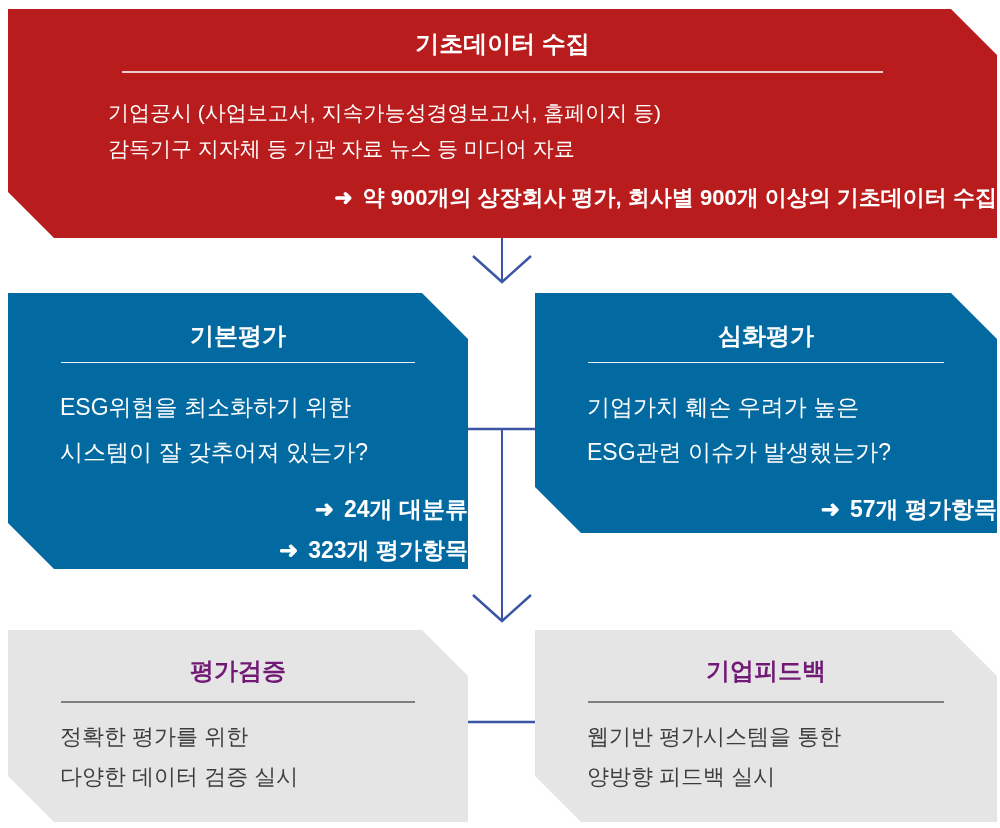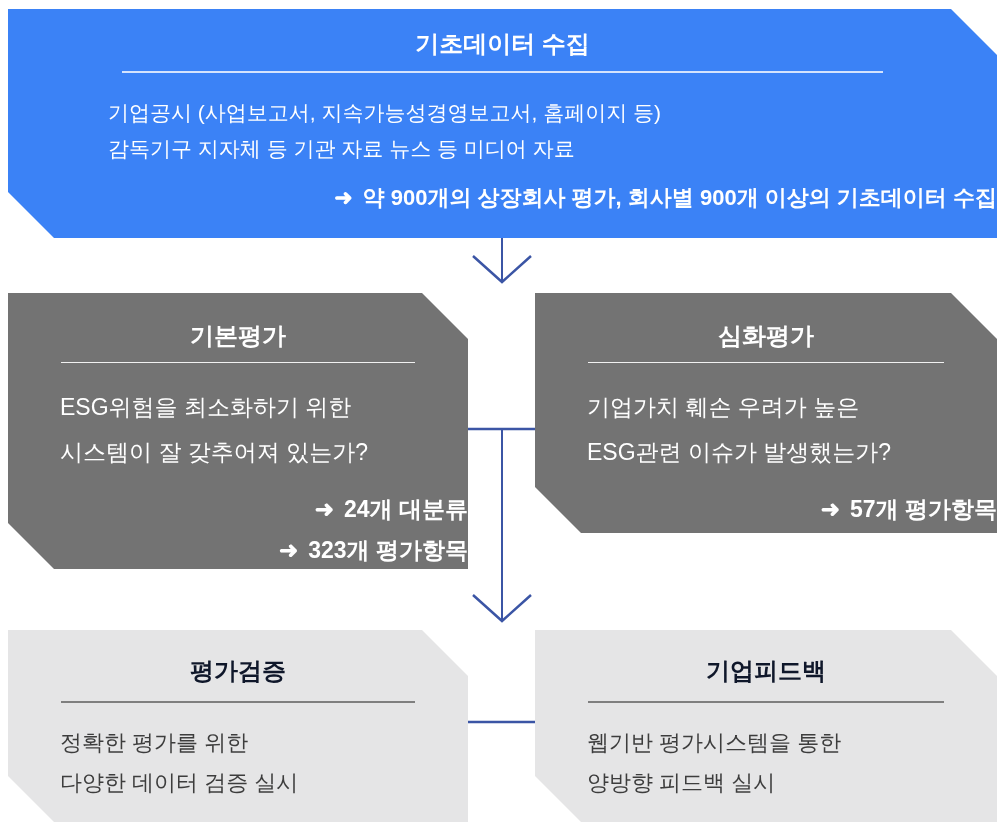--- a/index.html
+++ b/index.html
@@ -11,46 +11,46 @@
     overflow: hidden;
   }
   .stage { position: absolute; left: 0; top: 0; width: 1000px; height: 828px; }
 
   
   .flowbox {
     position: absolute;
     box-sizing: border-box;
     clip-path: polygon(0 0, calc(100% - 46px) 0, 100% 46px, 100% 100%, 46px 100%, 0 calc(100% - 46px));
   }
-  .navy { background: #3b82f6; color: #ffffff; }
-  .teal { background: #737373; color: #ffffff; }
+  .navy { background: #b91c1c; color: #ffffff; }
+  .teal { background: #0369a1; color: #ffffff; }
   .grayb { background: #e5e5e6; color: #3d3d3d; }
 
   .box-title {
     text-align: center;
     font-size: 24px;
     font-weight: 700;
     line-height: 29px;
   }
   .navy .box-title, .teal .box-title { color: #ffffff; }
-  .grayb .box-title { color: #0f172a; }
+  .grayb .box-title { color: #701a75; }
 
   .divider {
     width: 77%;
     height: 0;
     margin: 13px auto 0 auto;
     border-top: 2px solid rgba(255,255,255,0.78);
   }
   .teal .divider { border-top: 1.5px solid rgba(255,255,255,0.9); margin-top: 12px; }
   .grayb .divider { border-top: 2px solid #7f7f7f; margin-top: 16px; }
 
   .box-body { font-weight: 400; }
   .navy .box-body { margin: 22px 0 0 100px; font-size: 21px; line-height: 36px; }
   .teal .box-body { margin: 22px 0 0 52px; font-size: 23px; line-height: 45px; }
-  .grayb .box-body { margin: 20px 0 0 52px; font-size: 22px; line-height: 40px; color: #3d3d3d; }
+  .grayb .box-body { margin: 14px 0 0 52px; font-size: 22px; line-height: 40px; color: #3d3d3d; }
 
   .callouts { font-weight: 700; }
   .navy .callouts { margin: 16px 0 0 100px; font-size: 22px; line-height: 30px; }
   .teal .callouts { margin: 14px 0 0 84px; font-size: 23px; line-height: 41px; }
 
   .callout-row { white-space: nowrap; text-align: right; }
   .arrow-bullet { display: inline-block; margin-right: 10px; font-weight: 700; }
 
   .connectors {
     position: absolute; left: 0; top: 0;

